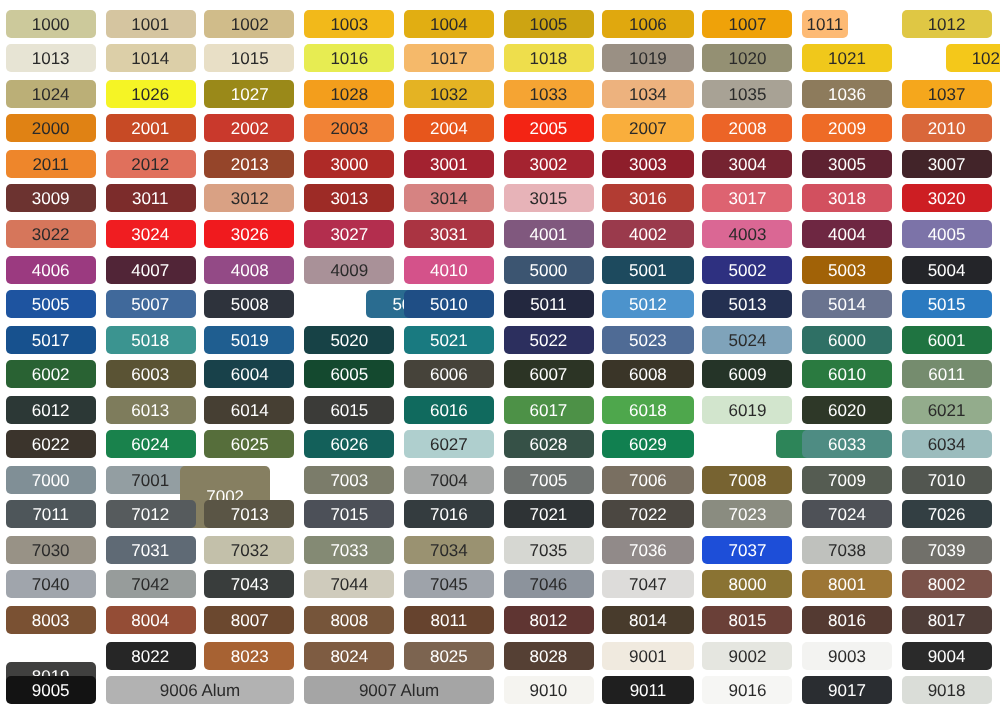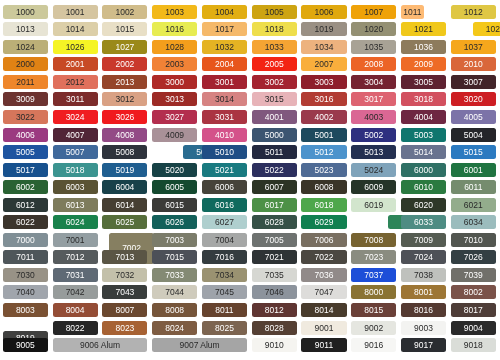--- a/index.html
+++ b/index.html
@@ -83,21 +83,21 @@
     <div class="cell" style="left: 400.928px; top: 109.95px; width: 45.2px; height: 14px; background: rgb(110, 39, 66); color: rgb(255, 255, 255);">4004</div>
     <div class="cell" style="left: 450.699px; top: 109.95px; width: 45.2px; height: 14px; background: rgb(124, 115, 168); color: rgb(255, 255, 255);">4005</div>
     <div class="cell" style="left: 2.76px; top: 127.5px; width: 45.2px; height: 14px; background: rgb(155, 58, 128); color: rgb(255, 255, 255);">4006</div>
     <div class="cell" style="left: 52.531px; top: 127.5px; width: 45.2px; height: 14px; background: rgb(81, 37, 55); color: rgb(255, 255, 255);">4007</div>
     <div class="cell" style="left: 102.302px; top: 127.5px; width: 45.2px; height: 14px; background: rgb(147, 74, 134); color: rgb(255, 255, 255);">4008</div>
     <div class="cell" style="left: 152.073px; top: 127.5px; width: 45.2px; height: 14px; background: rgb(169, 145, 152); color: rgb(42, 42, 42);">4009</div>
     <div class="cell" style="left: 201.844px; top: 127.5px; width: 45.2px; height: 14px; background: rgb(212, 82, 138); color: rgb(255, 255, 255);">4010</div>
     <div class="cell" style="left: 251.615px; top: 127.5px; width: 45.2px; height: 14px; background: rgb(60, 85, 113); color: rgb(255, 255, 255);">5000</div>
     <div class="cell" style="left: 301.386px; top: 127.5px; width: 45.2px; height: 14px; background: rgb(29, 74, 94); color: rgb(255, 255, 255);">5001</div>
     <div class="cell" style="left: 351.157px; top: 127.5px; width: 45.2px; height: 14px; background: rgb(46, 48, 128); color: rgb(255, 255, 255);">5002</div>
-    <div class="cell" style="left: 400.928px; top: 127.5px; width: 45.2px; height: 14px; background: #0f766e; color: rgb(255, 255, 255);">5003</div>
+    <div class="cell" style="left: 400.928px; top: 127.5px; width: 45.2px; height: 14px; background: #a16207; color: rgb(255, 255, 255);">5003</div>
     <div class="cell" style="left: 450.699px; top: 127.5px; width: 45.2px; height: 14px; background: rgb(36, 37, 41); color: rgb(255, 255, 255);">5004</div>
     <div class="cell" style="left: 2.76px; top: 145.05px; width: 45.2px; height: 14px; background: rgb(30, 84, 160); color: rgb(255, 255, 255);">5005</div>
     <div class="cell" style="left: 52.531px; top: 145.05px; width: 45.2px; height: 14px; background: rgb(64, 105, 155); color: rgb(255, 255, 255);">5007</div>
     <div class="cell" style="left: 102.302px; top: 145.05px; width: 45.2px; height: 14px; background: rgb(46, 51, 60); color: rgb(255, 255, 255);">5008</div>
     <div class="cell" style="left: 152.073px; top: 145.05px; width: 45.2px; height: 14px; background: rgb(42, 108, 144); color: rgb(255, 255, 255); margin-left: 31px;">5009</div>
     <div class="cell" style="left: 201.844px; top: 145.05px; width: 45.2px; height: 14px; background: rgb(31, 78, 133); color: rgb(255, 255, 255);">5010</div>
     <div class="cell" style="left: 251.615px; top: 145.05px; width: 45.2px; height: 14px; background: rgb(35, 40, 63); color: rgb(255, 255, 255);">5011</div>
     <div class="cell" style="left: 301.386px; top: 145.05px; width: 45.2px; height: 14px; background: rgb(76, 147, 204); color: rgb(255, 255, 255);">5012</div>
     <div class="cell" style="left: 351.157px; top: 145.05px; width: 45.2px; height: 14px; background: rgb(36, 48, 81); color: rgb(255, 255, 255);">5013</div>
     <div class="cell" style="left: 400.928px; top: 145.05px; width: 45.2px; height: 14px; background: rgb(105, 115, 143); color: rgb(255, 255, 255);">5014</div>
@@ -137,21 +137,21 @@
     <div class="cell" style="left: 102.302px; top: 215.25px; width: 45.2px; height: 14px; background: rgb(86, 110, 59); color: rgb(255, 255, 255);">6025</div>
     <div class="cell" style="left: 152.073px; top: 215.25px; width: 45.2px; height: 14px; background: rgb(19, 96, 90); color: rgb(255, 255, 255);">6026</div>
     <div class="cell" style="left: 201.844px; top: 215.25px; width: 45.2px; height: 14px; background: rgb(175, 207, 206); color: rgb(42, 42, 42);">6027</div>
     <div class="cell" style="left: 251.615px; top: 215.25px; width: 45.2px; height: 14px; background: rgb(54, 81, 71); color: rgb(255, 255, 255);">6028</div>
     <div class="cell" style="left: 301.386px; top: 215.25px; width: 45.2px; height: 14px; background: rgb(17, 128, 80); color: rgb(255, 255, 255);">6029</div>
     <div class="cell" style="left: 351.157px; top: 215.25px; width: 45.2px; height: 14px; background: rgb(45, 133, 89); color: rgb(255, 255, 255); margin-left: 37px;">6032</div>
     <div class="cell" style="left: 400.928px; top: 215.25px; width: 45.2px; height: 14px; background: rgb(78, 140, 131); color: rgb(255, 255, 255);">6033</div>
     <div class="cell" style="left: 450.699px; top: 215.25px; width: 45.2px; height: 14px; background: rgb(155, 188, 189); color: rgb(42, 42, 42);">6034</div>
     <div class="cell" style="left: 2.76px; top: 232.8px; width: 45.2px; height: 14px; background: rgb(128, 143, 150); color: rgb(255, 255, 255);">7000</div>
     <div class="cell" style="left: 52.531px; top: 232.8px; width: 45.2px; height: 14px; background: rgb(147, 158, 162); color: rgb(42, 42, 42);">7001</div>
-    <div class="cell" style="left: 109px; top: 232.8px; width: 45.2px; height: 31px; background: rgb(134, 127, 97); color: rgb(255, 255, 255);">7002</div>
+    <div class="cell" style="left: 90px; top: 232.8px; width: 45.2px; height: 31px; background: rgb(134, 127, 97); color: rgb(255, 255, 255);">7002</div>
     <div class="cell" style="left: 152.073px; top: 232.8px; width: 45.2px; height: 14px; background: rgb(123, 124, 106); color: rgb(255, 255, 255);">7003</div>
     <div class="cell" style="left: 201.844px; top: 232.8px; width: 45.2px; height: 14px; background: rgb(165, 167, 166); color: rgb(42, 42, 42);">7004</div>
     <div class="cell" style="left: 251.615px; top: 232.8px; width: 45.2px; height: 14px; background: rgb(110, 114, 112); color: rgb(255, 255, 255);">7005</div>
     <div class="cell" style="left: 301.386px; top: 232.8px; width: 45.2px; height: 14px; background: rgb(121, 111, 97); color: rgb(255, 255, 255);">7006</div>
     <div class="cell" style="left: 351.157px; top: 232.8px; width: 45.2px; height: 14px; background: rgb(119, 99, 49); color: rgb(255, 255, 255);">7008</div>
     <div class="cell" style="left: 400.928px; top: 232.8px; width: 45.2px; height: 14px; background: rgb(85, 92, 82); color: rgb(255, 255, 255);">7009</div>
     <div class="cell" style="left: 450.699px; top: 232.8px; width: 45.2px; height: 14px; background: rgb(82, 86, 80); color: rgb(255, 255, 255);">7010</div>
     <div class="cell" style="left: 2.76px; top: 250.35px; width: 45.2px; height: 14px; background: rgb(78, 86, 90); color: rgb(255, 255, 255);">7011</div>
     <div class="cell" style="left: 52.531px; top: 250.35px; width: 45.2px; height: 14px; background: rgb(86, 91, 93); color: rgb(255, 255, 255);">7012</div>
     <div class="cell" style="left: 102.302px; top: 250.35px; width: 45.2px; height: 14px; background: rgb(90, 85, 69); color: rgb(255, 255, 255);">7013</div>

